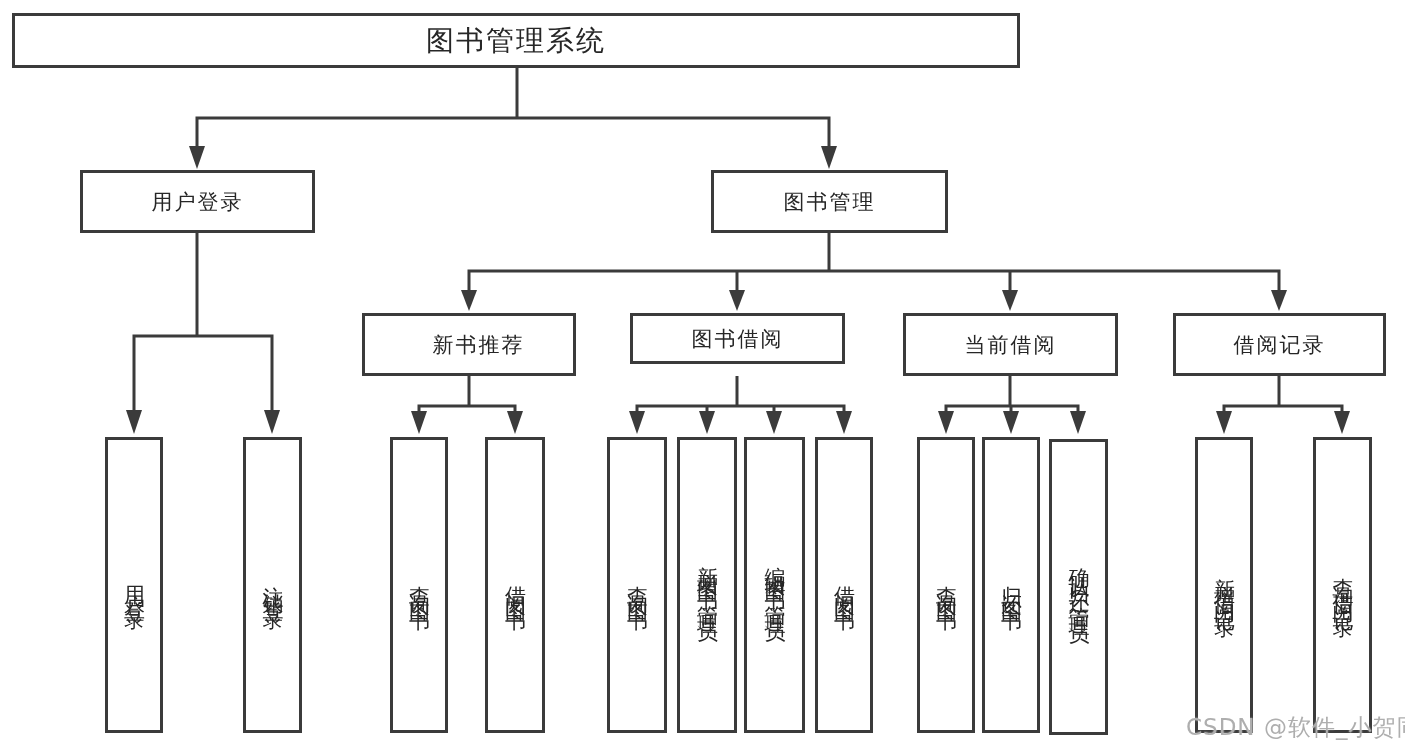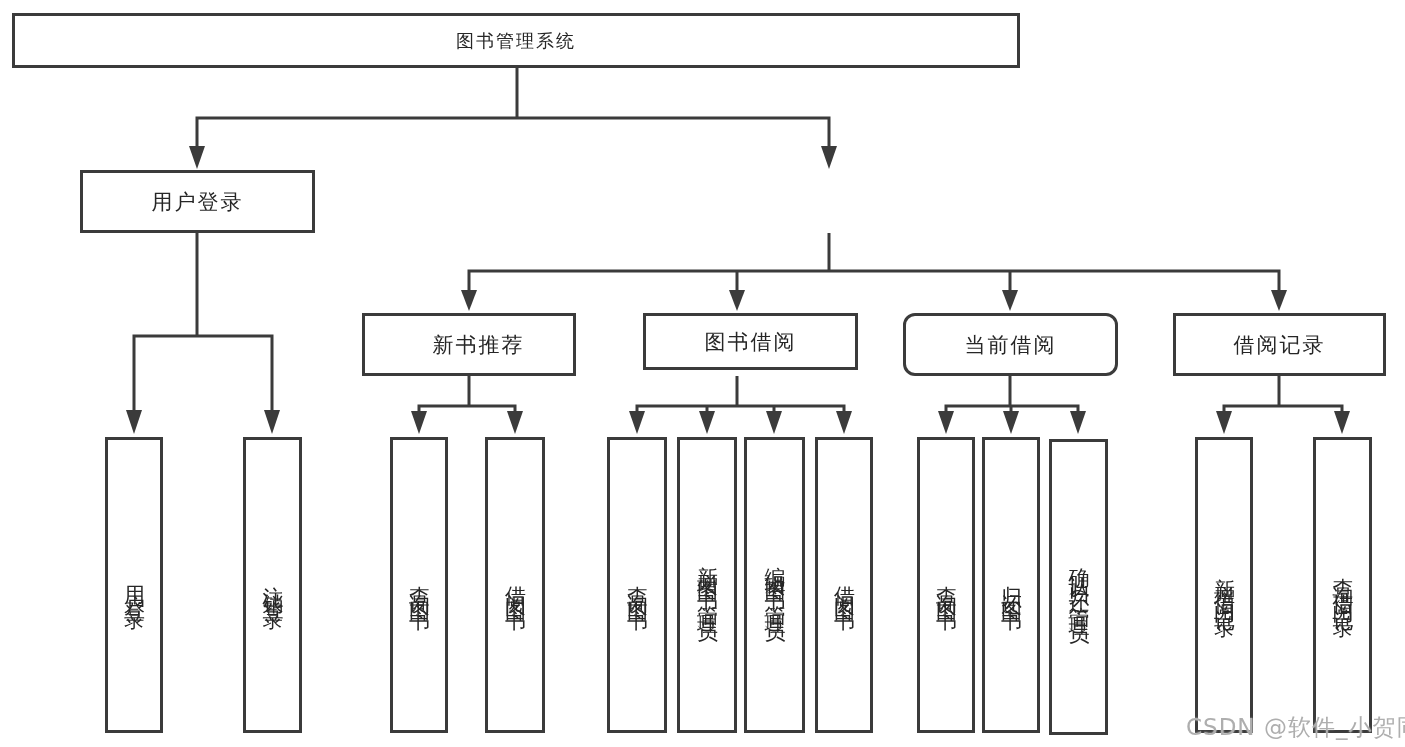--- a/index.html
+++ b/index.html
@@ -14,21 +14,21 @@
     font-family:"DejaVu Sans",sans-serif;overflow:hidden;color:var(--text);
   }
   .wires{position:absolute;left:0;top:0;width:1405px;height:747px;}
   .wires path{stroke:var(--line);stroke-width:3;fill:none;}
   .wires polygon{fill:var(--line);stroke:none;}
   .box{
     position:absolute;box-sizing:border-box;border:3px solid var(--line);
     background:var(--bg);display:flex;align-items:center;justify-content:center;
   }
   .hlabel{font-size:21px;letter-spacing:2px;white-space:nowrap;}
-  .root-label{font-size:18px;text-align:center;}
+  .root-label{font-size:28px;text-align:center;}
   .leaf span{
     writing-mode:vertical-rl;text-orientation:mixed;
     font-size:21px;line-height:1.2;letter-spacing:8px;white-space:nowrap;
   }
   .watermark{
     position:absolute;left:1186px;top:712px;font-size:23px;letter-spacing:1px;
     color:var(--wm);white-space:nowrap;text-shadow:0 0 2px rgba(255,255,255,.8);
   }
 </style>
 </head>
@@ -84,28 +84,31 @@
     <polygon points="1334,411 1350,411 1342,434"></polygon>
   </svg>
 
   <div class="box" style="left:12px;top:13px;width:1008px;height:55px;">
     <span class="hlabel root-label">图书管理系统</span>
   </div>
 
   <div class="box" style="left:80px;top:170px;width:235px;height:63px;">
     <span class="hlabel">用户登录</span>
   </div>
+  <div class="box" style="left:711px;top:170px;width:237px;height:63px;">
+    <span class="hlabel">图书管理</span>
+  </div>
 
   <div class="box" style="left:362px;top:313px;width:214px;height:63px;padding-left:19px;">
     <span class="hlabel">新书推荐</span>
   </div>
-  <div class="box" style="left:630px;top:313px;width:215px;height:57px;margin-left:13px;">
+  <div class="box" style="left:630px;top:313px;width:215px;height:51px;">
     <span class="hlabel">图书借阅</span>
   </div>
-  <div class="box" style="left:903px;top:313px;width:215px;height:63px;border-radius:12px;">
+  <div class="box" style="left:903px;top:313px;width:215px;height:63px;">
     <span class="hlabel">当前借阅</span>
   </div>
   <div class="box" style="left:1173px;top:313px;width:213px;height:63px;">
     <span class="hlabel">借阅记录</span>
   </div>
 
   <div class="box leaf" style="left:105px;top:437px;width:58px;height:296px;">
     <span>用户登录</span>
   </div>
   <div class="box leaf" style="left:243px;top:437px;width:59px;height:296px;">

